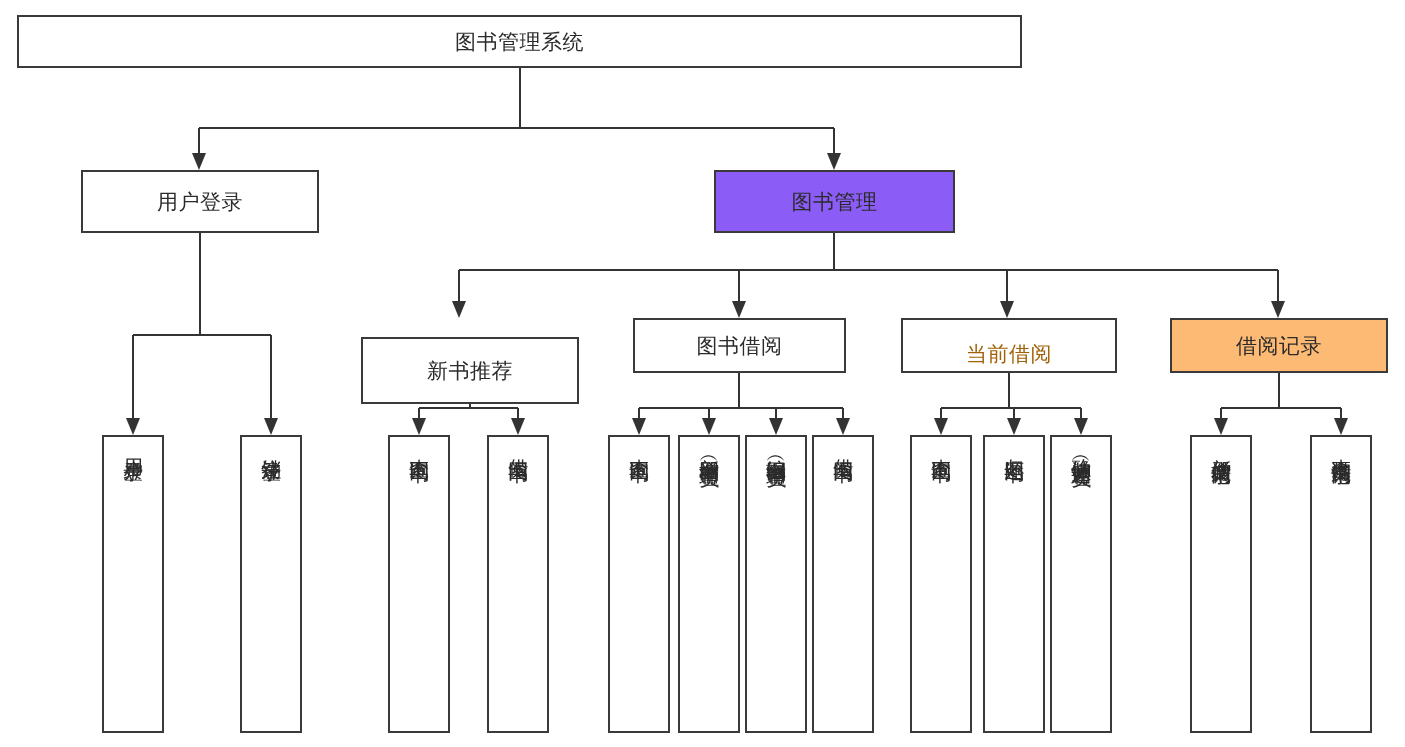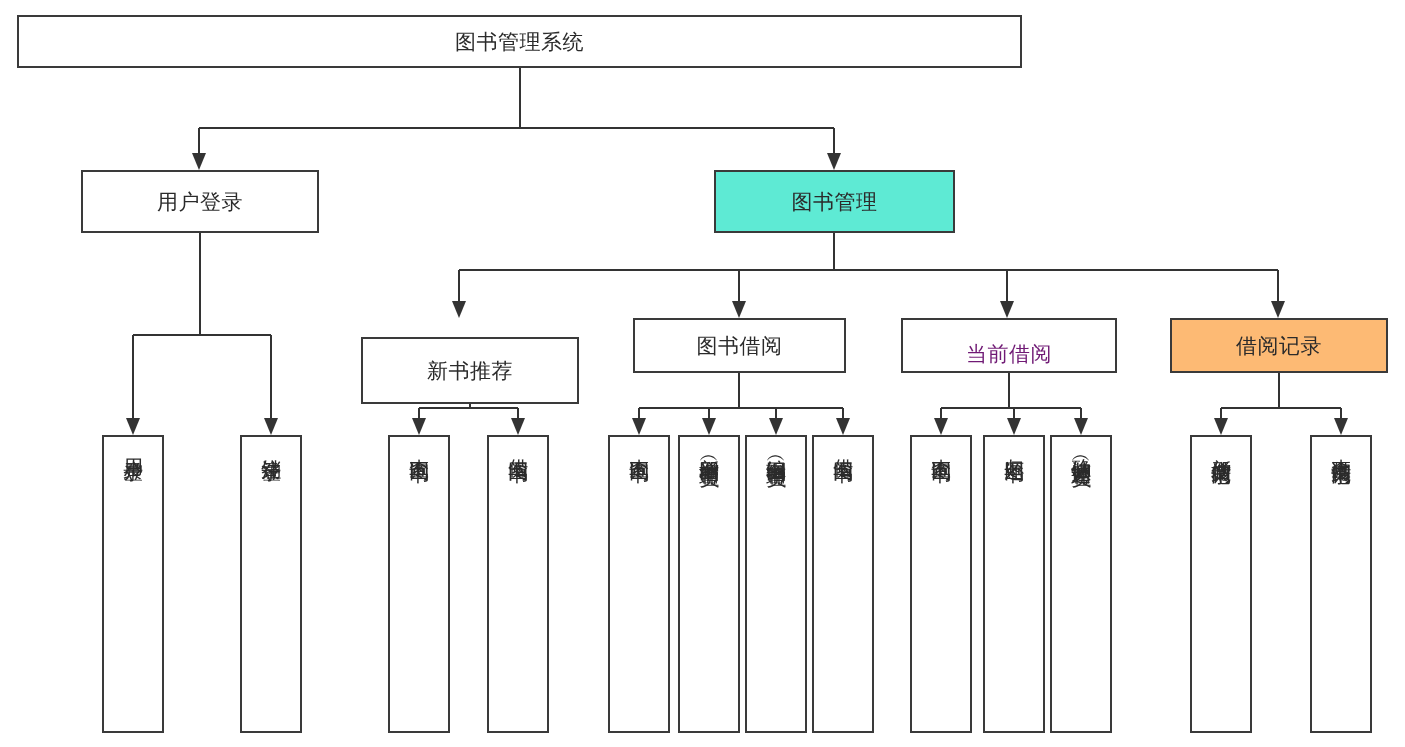--- a/index.html
+++ b/index.html
@@ -135,31 +135,31 @@
         <polygon points="1334,418 1348,418 1341,435" fill="#333333"></polygon>
       </g>
     </svg>
   <div id="nodes">
       <div class="node horizontal" style="left: 17px; top: 15px; width: 1005px; height: 53px; border-color: rgb(58, 58, 58); background: rgb(255, 255, 255);">
         <span style="color: rgb(43, 43, 43);">图书管理系统</span>
       </div>
       <div class="node horizontal" style="left: 81px; top: 170px; width: 238px; height: 63px; border-color: rgb(58, 58, 58); background: rgb(255, 255, 255);">
         <span style="color: rgb(43, 43, 43);">用户登录</span>
       </div>
-      <div class="node horizontal" style="left: 714px; top: 170px; width: 241px; height: 63px; border-color: rgb(58, 58, 58); background: #5eead4;">
+      <div class="node horizontal" style="left: 714px; top: 170px; width: 241px; height: 63px; border-color: rgb(58, 58, 58); background: #8b5cf6;">
         <span style="color: rgb(43, 43, 43);">图书管理</span>
       </div>
       <div class="node horizontal" style="left: 361px; top: 337px; width: 218px; height: 67px; border-color: rgb(58, 58, 58); background: rgb(255, 255, 255);">
         <span style="color: rgb(43, 43, 43);">新书推荐</span>
       </div>
       <div class="node horizontal" style="left: 633px; top: 318px; width: 213px; height: 55px; border-color: rgb(58, 58, 58); background: rgb(255, 255, 255);">
         <span style="color: rgb(43, 43, 43);">图书借阅</span>
       </div>
       <div class="node horizontal" style="left: 901px; top: 318px; width: 216px; height: 55px; border-color: rgb(58, 58, 58); background: rgb(255, 255, 255);">
-        <span style="color: #701a75; margin-top: 16px;">当前借阅</span>
+        <span style="color: #a16207; margin-top: 16px;">当前借阅</span>
       </div>
       <div class="node horizontal" style="left: 1170px; top: 318px; width: 218px; height: 55px; border-color: rgb(58, 58, 58); background: #fdba74;">
         <span style="color: rgb(43, 43, 43);">借阅记录</span>
       </div>
       <div class="node vertical" style="left: 102px; top: 435px; width: 62px; height: 298px; border-color: rgb(58, 58, 58); background: rgb(255, 255, 255);">
         <span class="vtext" style="color: rgb(43, 43, 43);">用户登录</span>
       </div>
       <div class="node vertical" style="left: 240px; top: 435px; width: 62px; height: 298px; border-color: rgb(58, 58, 58); background: rgb(255, 255, 255);">
         <span class="vtext" style="color: rgb(43, 43, 43);">注销登录</span>
       </div>

